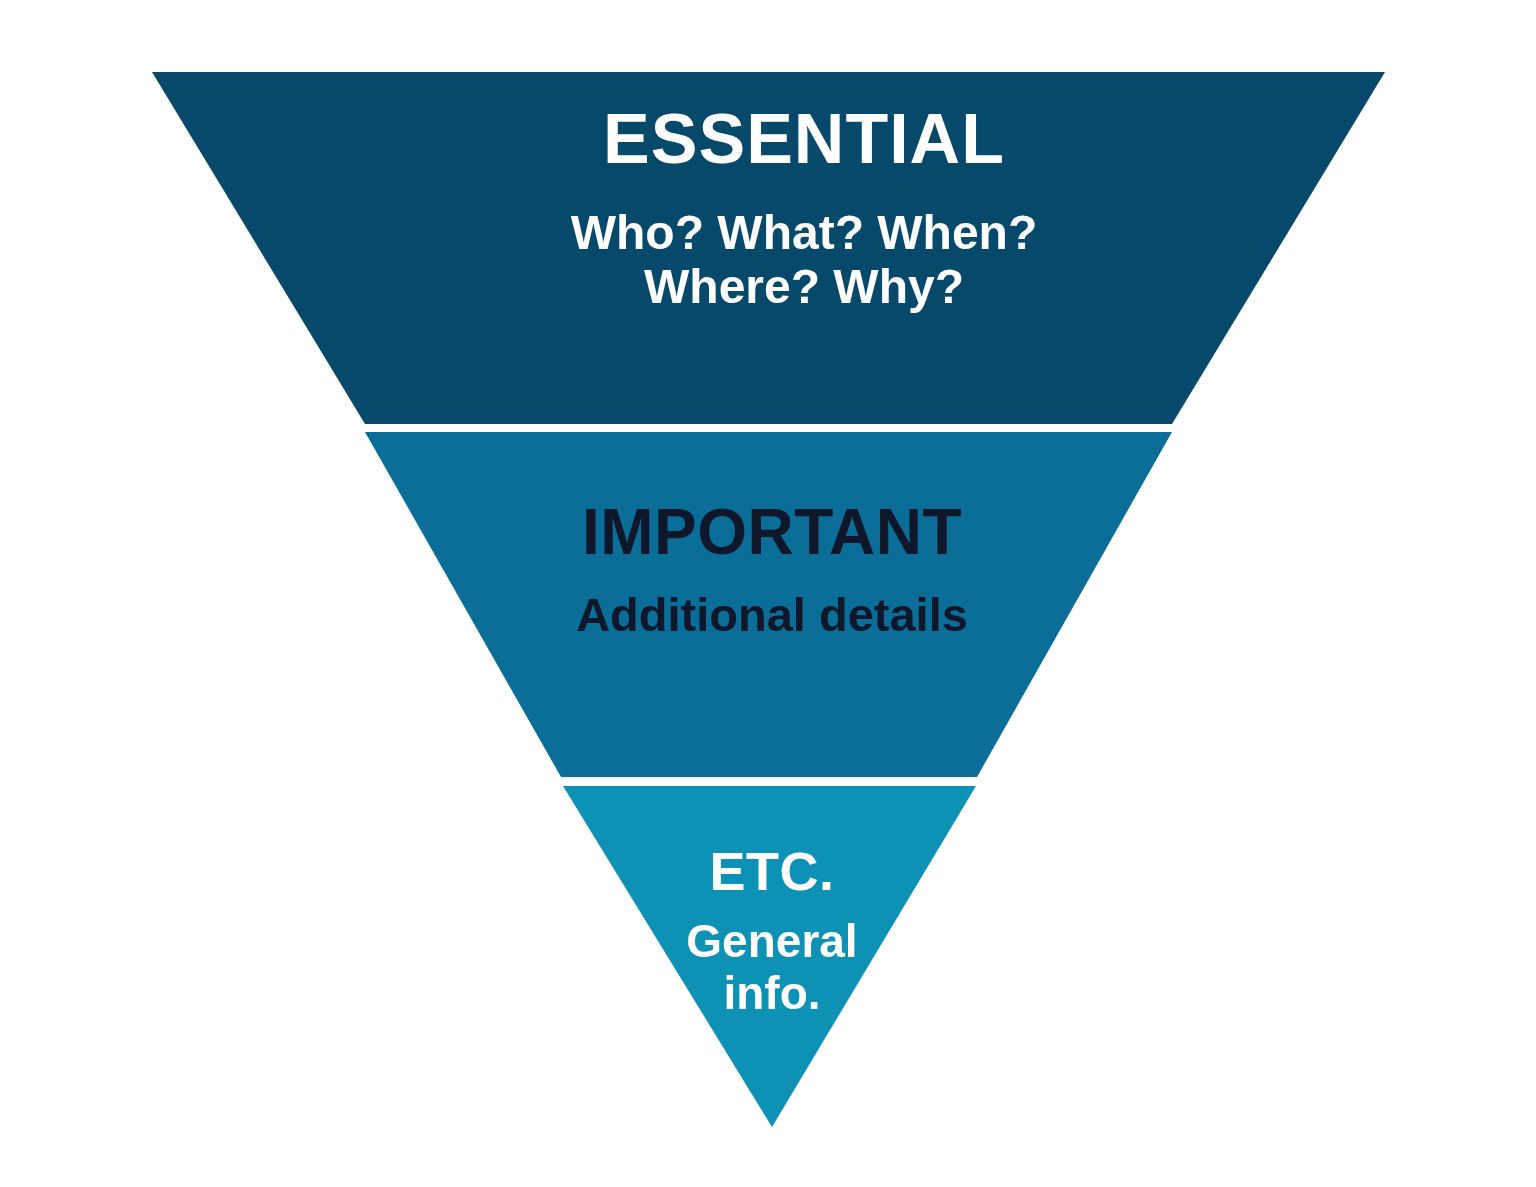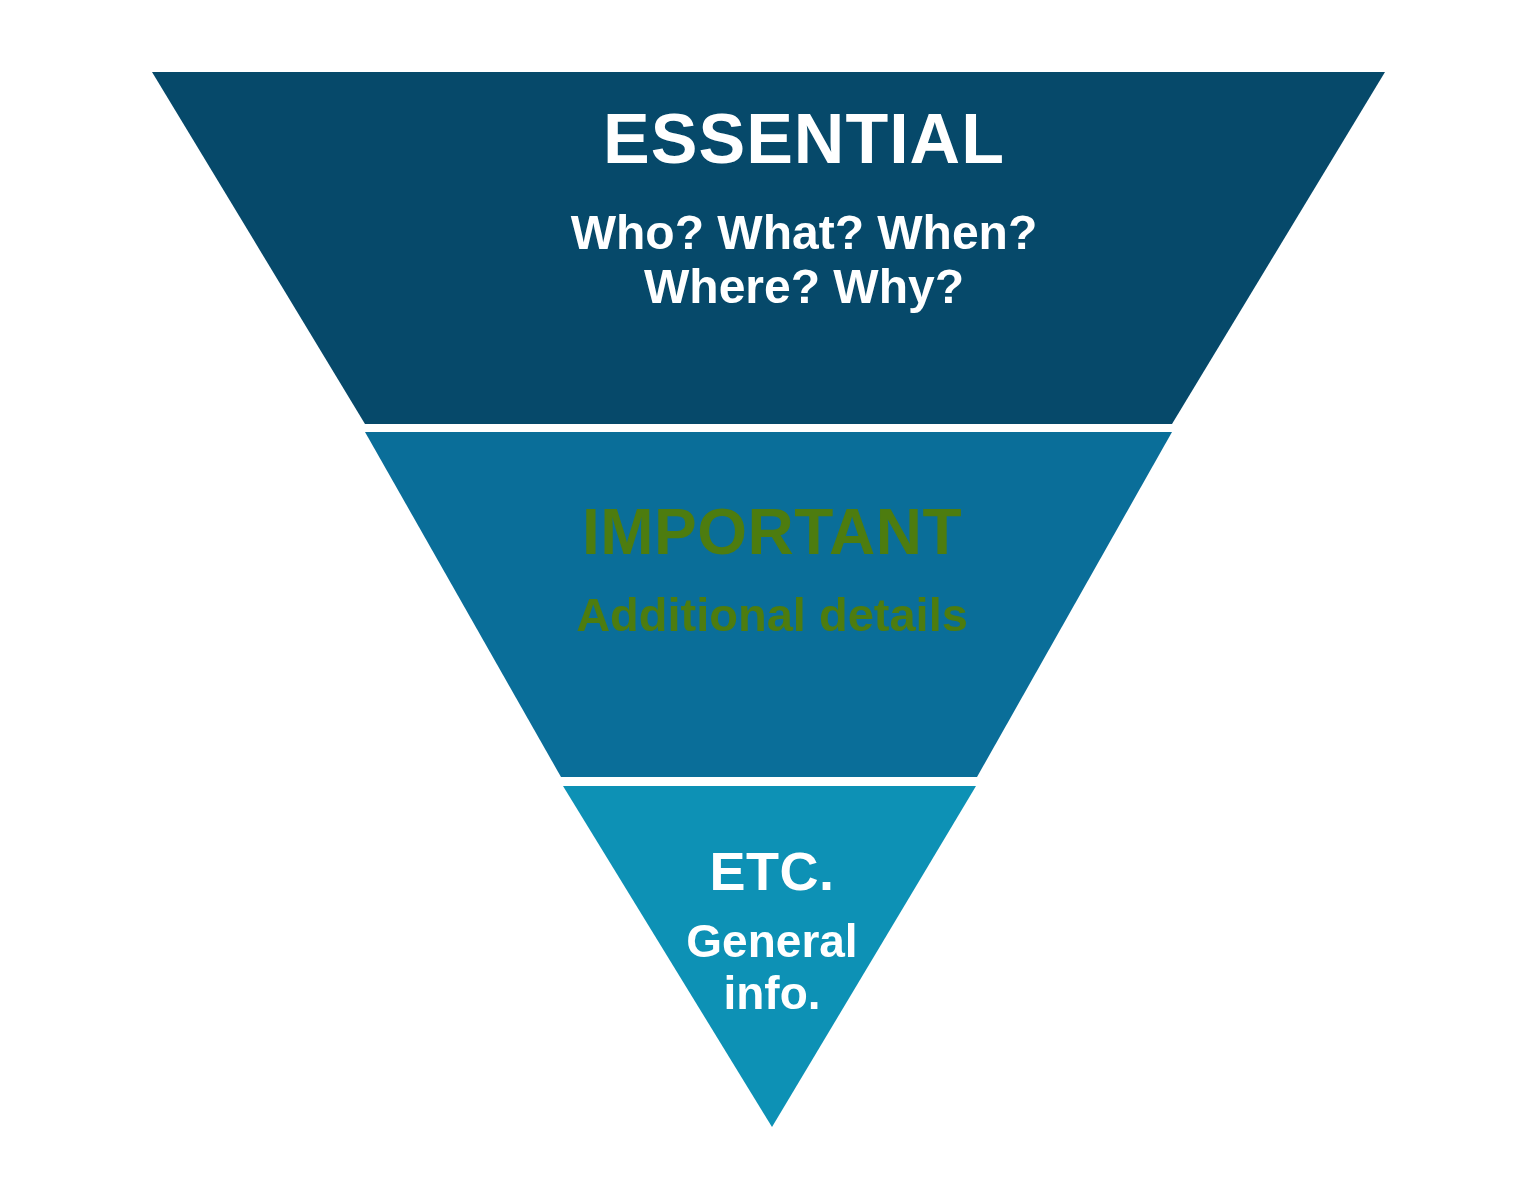--- a/index.html
+++ b/index.html
@@ -88,21 +88,21 @@
   </svg>
 
   <div class="band-text" id="band1-text" style="color: rgb(255, 255, 255); margin-left: 32px;">
     <div class="band-title">ESSENTIAL</div>
     <div class="band-sub">
       <span class="sub-line">Who? What? When?</span>
       <span class="sub-line">Where? Why?</span>
     </div>
   </div>
 
-  <div class="band-text" id="band2-text" style="color: #4d7c0f;">
+  <div class="band-text" id="band2-text" style="color: #0f172a;">
     <div class="band-title">IMPORTANT</div>
     <div class="band-sub">
       <span class="sub-line">Additional details</span>
     </div>
   </div>
 
   <div class="band-text" id="band3-text" style="color: rgb(255, 255, 255);">
     <div class="band-title">ETC.</div>
     <div class="band-sub">
       <span class="sub-line">General</span>

